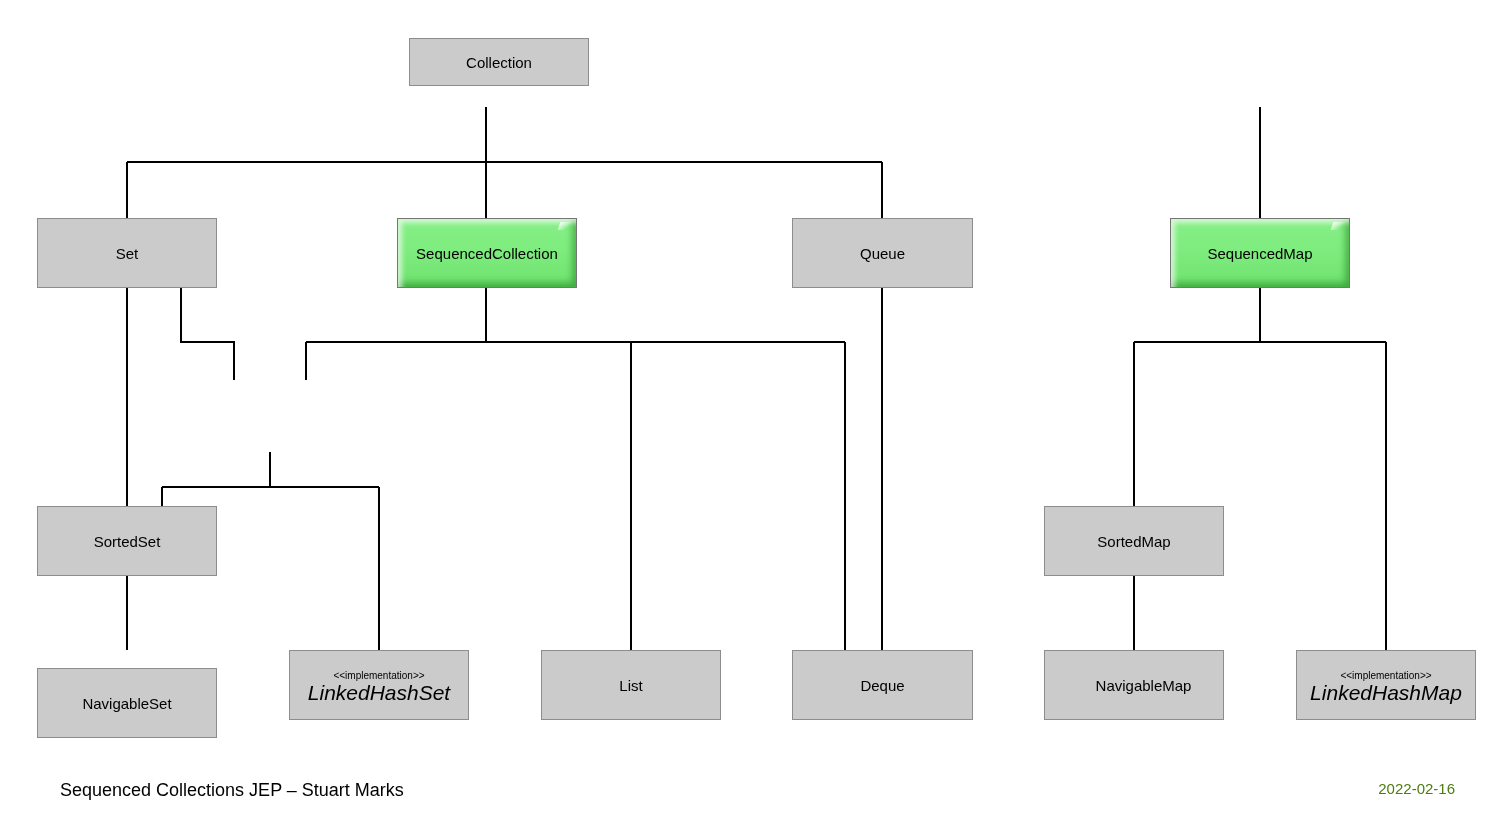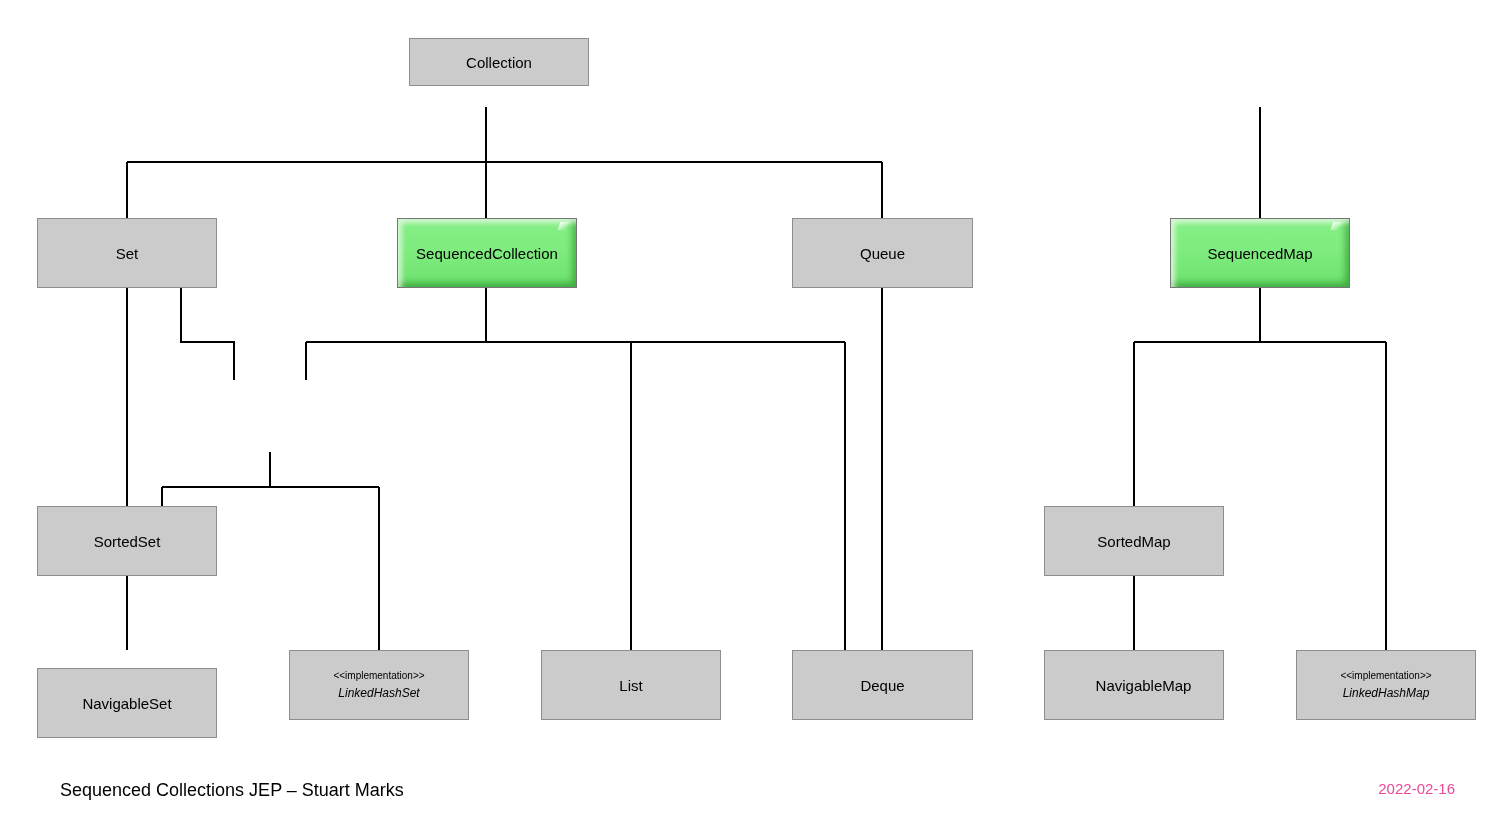--- a/index.html
+++ b/index.html
@@ -52,38 +52,38 @@
     width: 13px; height: 8px;
     background: linear-gradient(125deg, rgba(255,255,255,0.95) 0%, rgba(255,255,255,0.0) 70%);
     transform: skewX(-18deg);
     pointer-events: none;
   }
   .box .stereo {
     font-size: 10px;
     line-height: 15px;
   }
   .box .impl-name {
-    font-size: 12px;
+    font-size: 21px;
     font-style: italic;
     line-height: 20px;
   }
   .footer-left {
     position: absolute;
     left: 60px;
     top: 780px;
     font-size: 18px;
     color: #000000;
     z-index: 2;
   }
   .footer-right {
     position: absolute;
     right: 57px;
     top: 780px;
     font-size: 15px;
-    color: #ec4899;
+    color: #4d7c0f;
     z-index: 2;
   }
 </style>
 </head>
 <body>
 
 <div class="canvas">
 
   <svg class="edges" viewBox="0 0 1512 840" xmlns="http://www.w3.org/2000/svg">
 

